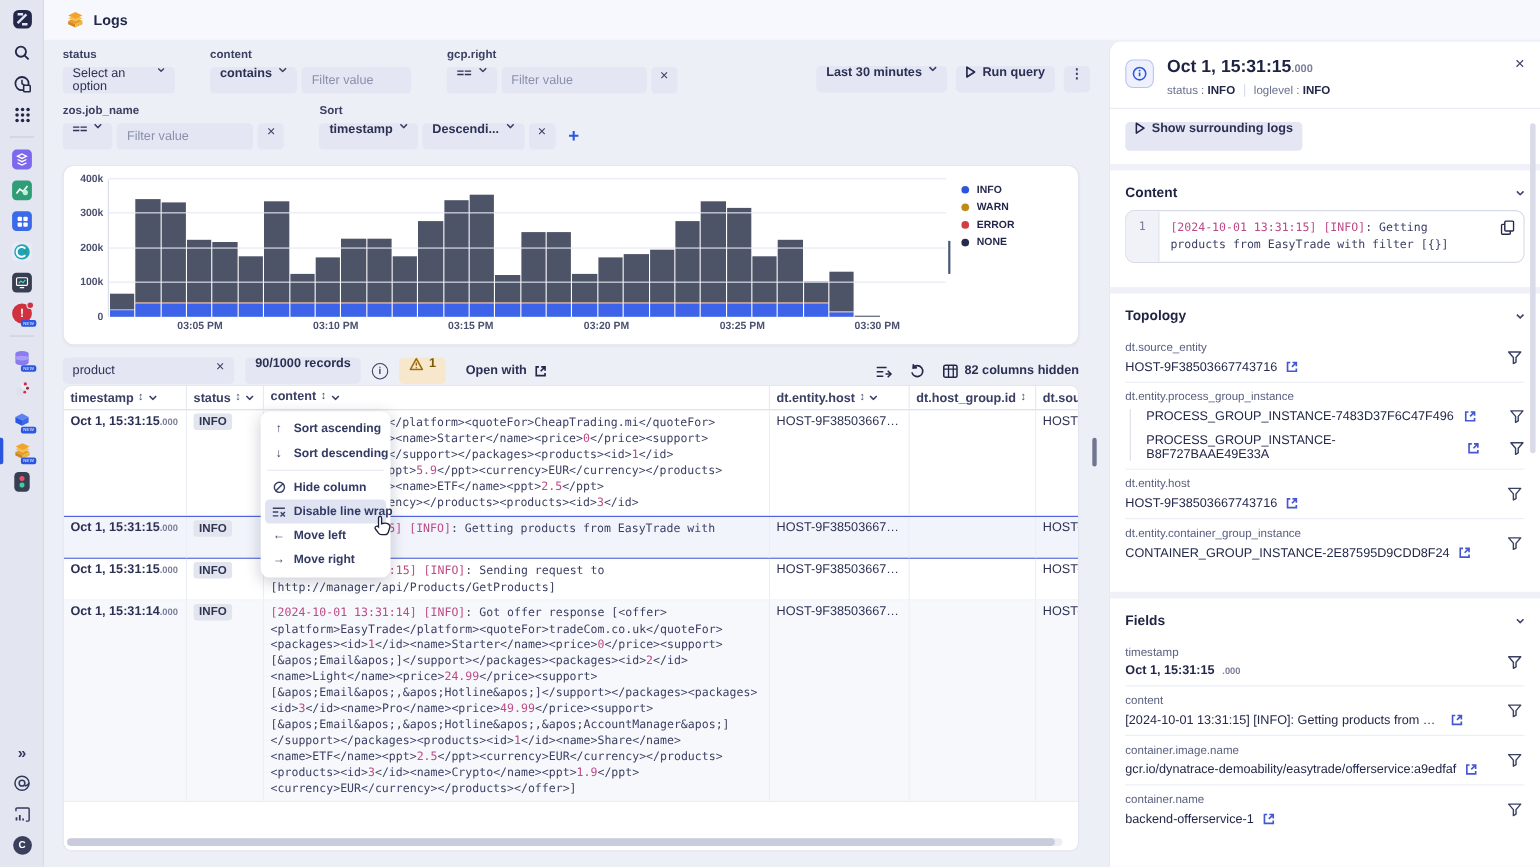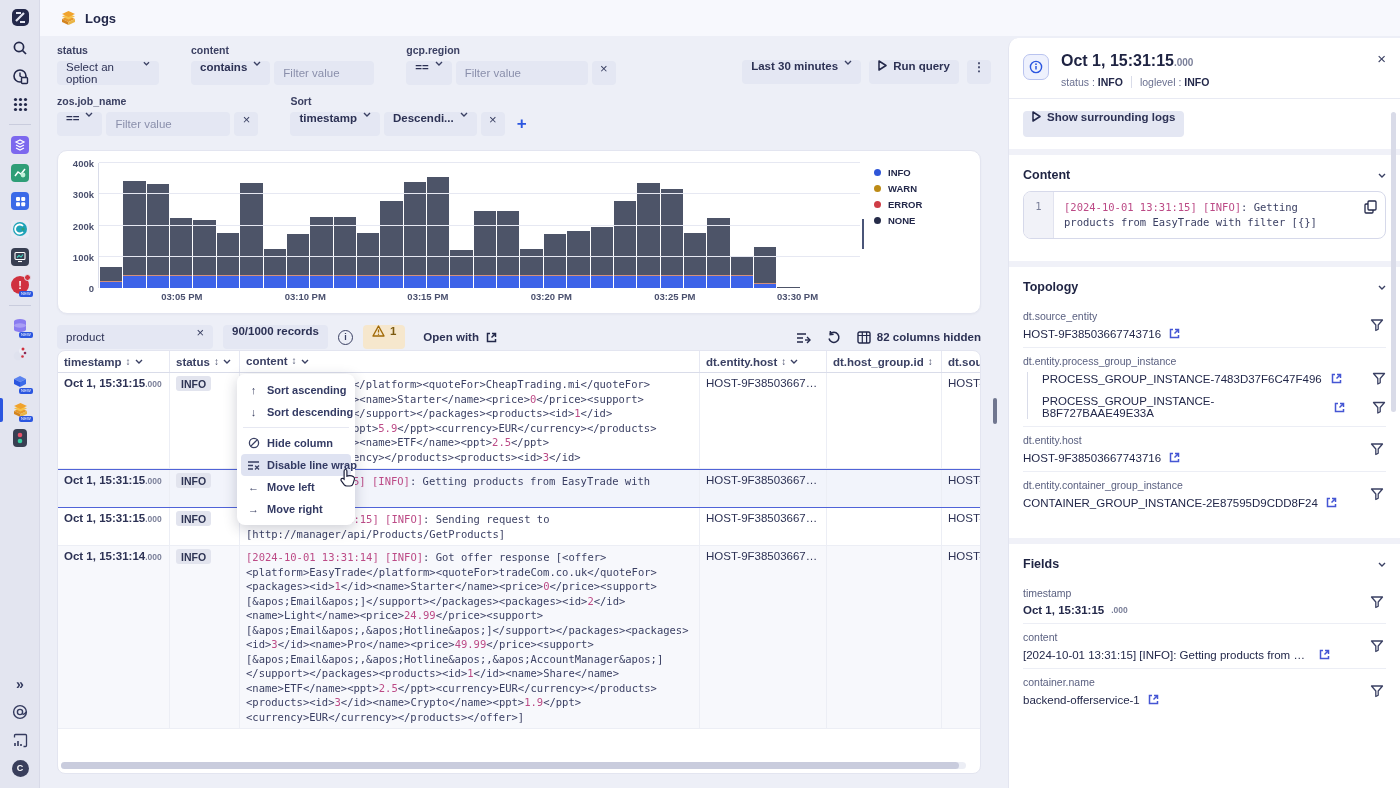--- a/index.html
+++ b/index.html
@@ -335,21 +335,21 @@
               <svg class="caret" viewBox="0 0 8 5">
                 <path d="M1 1 L4 4 L7 1" stroke="#3a4063" stroke-width="1.4" fill="none"></path>
               </svg>
             </span>
           <span class="chip inputc" style="width:100px">
               <input placeholder="Filter value" style="">
             </span>
         </div>
       </div>
       <div class="fgroup">
-        <div class="flt-label">gcp.region</div>
+        <div class="flt-label">gcp.right</div>
         <div class="fchips">
           <span class="chip">
               <b>==</b>
               <svg class="caret" viewBox="0 0 8 5">
                 <path d="M1 1 L4 4 L7 1" stroke="#3a4063" stroke-width="1.4" fill="none"></path>
               </svg>
             </span>
           <span class="chip inputc" style="width:132px">
               <input placeholder="Filter value" style="">
             </span>
@@ -967,20 +967,35 @@
             <path d="M7 2.5 h3.5 V6 M10.5 2.5 L6.5 6.5" stroke="#4556d4" stroke-width="1.5" fill="none"></path>
           </svg>
       </div>
       <span class="funnel">
           <svg width="14" height="13" viewBox="0 0 14 13">
             <path d="M1.5 1.5 h11 L8.2 6.5 v4.2 l-2.4 1.3 V6.5 Z" fill="none" stroke="#3a4063" stroke-width="1.3" stroke-linejoin="round"></path>
           </svg>
         </span>
     </div>
 
+    <div class="fgrp">
+      <div class="flabel">container.image.name</div>
+      <div class="fval">
+          <span>gcr.io/dynatrace-demoability/easytrade/offerservice:a9edfaf</span>
+        <svg class="openin" width="13" height="13" viewBox="0 0 13 13">
+            <path d="M5 2.5 H2.5 v8 h8 V8" fill="none" stroke="#4556d4" stroke-width="1.5"></path>
+            <path d="M7 2.5 h3.5 V6 M10.5 2.5 L6.5 6.5" stroke="#4556d4" stroke-width="1.5" fill="none"></path>
+          </svg>
+      </div>
+      <span class="funnel">
+          <svg width="14" height="13" viewBox="0 0 14 13">
+            <path d="M1.5 1.5 h11 L8.2 6.5 v4.2 l-2.4 1.3 V6.5 Z" fill="none" stroke="#3a4063" stroke-width="1.3" stroke-linejoin="round"></path>
+          </svg>
+        </span>
+    </div>
 
     <div class="fgrp">
       <div class="flabel">container.name</div>
       <div class="fval">
           <span>backend-offerservice-1</span>
         <svg class="openin" width="13" height="13" viewBox="0 0 13 13">
             <path d="M5 2.5 H2.5 v8 h8 V8" fill="none" stroke="#4556d4" stroke-width="1.5"></path>
             <path d="M7 2.5 h3.5 V6 M10.5 2.5 L6.5 6.5" stroke="#4556d4" stroke-width="1.5" fill="none"></path>
           </svg>
       </div>

